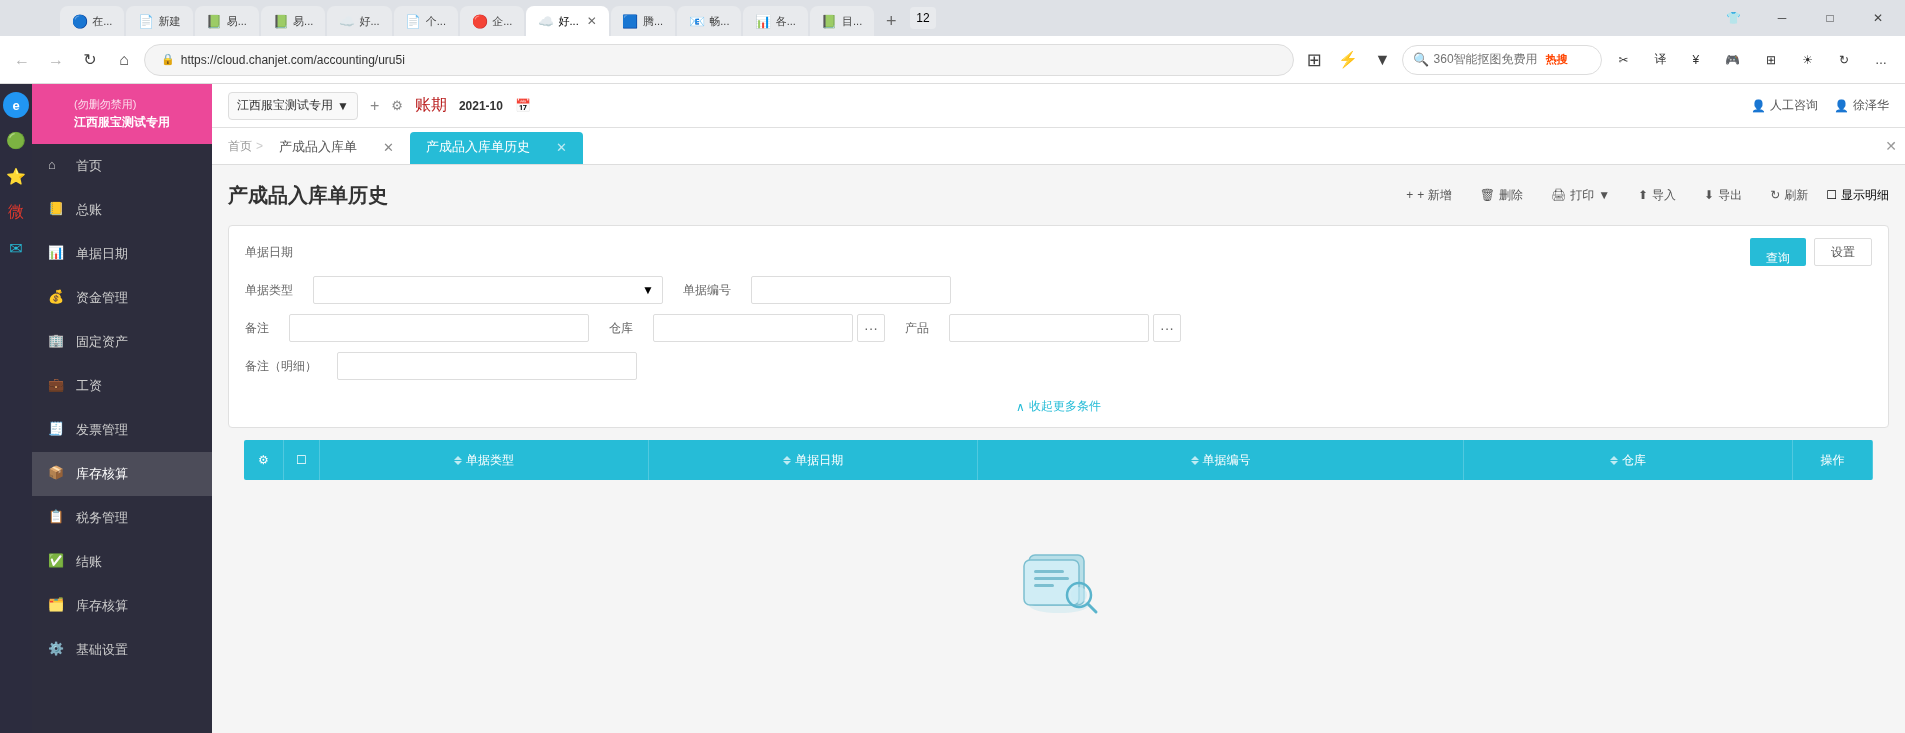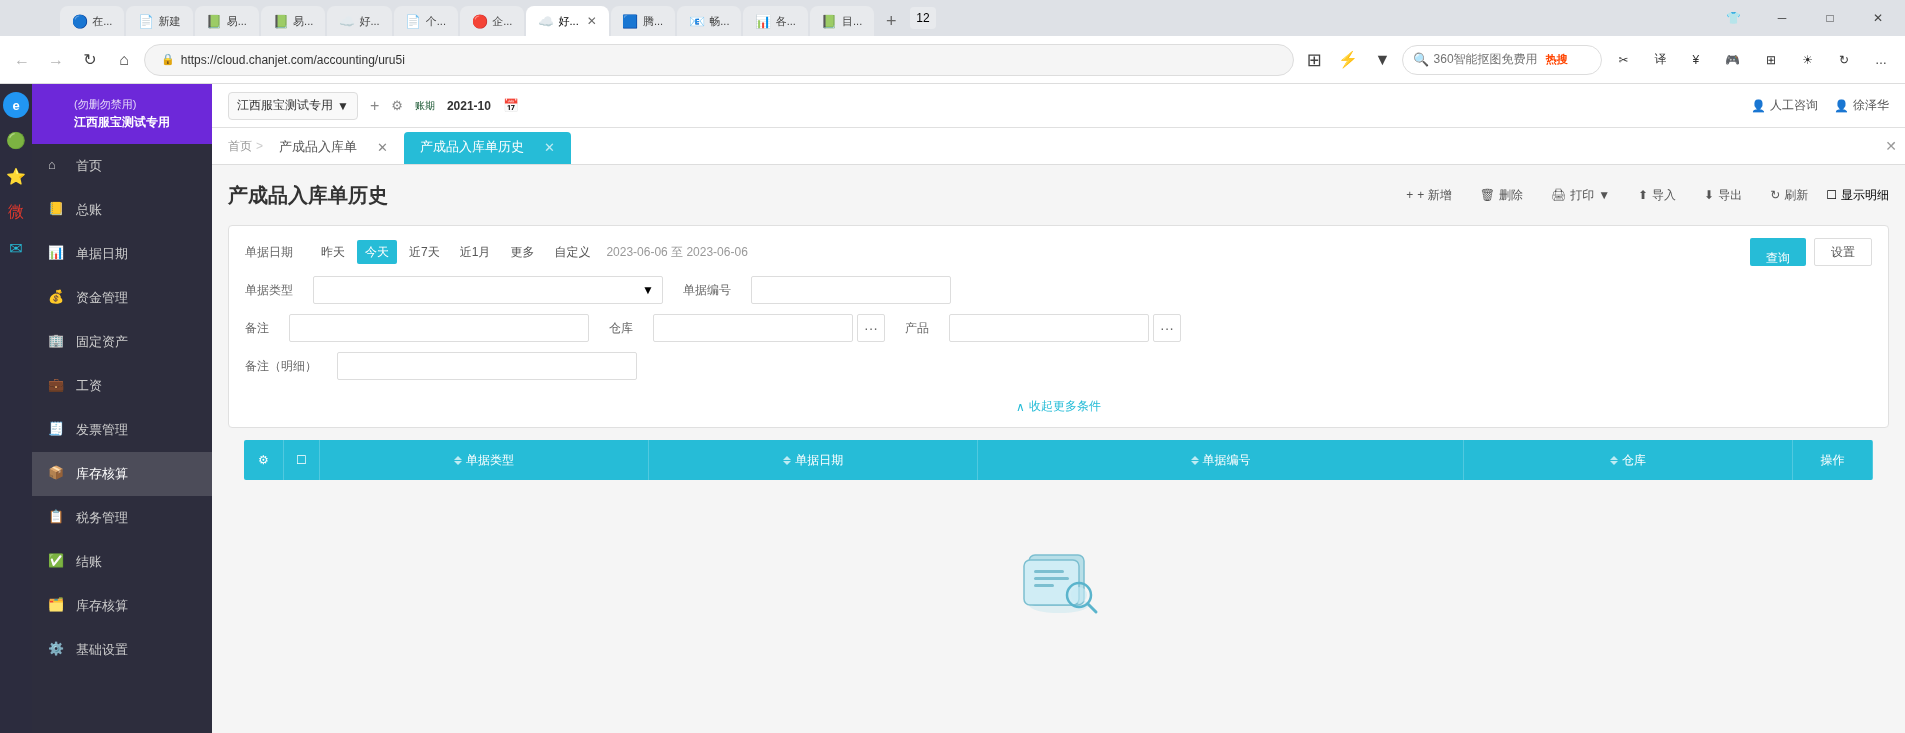--- a/index.html
+++ b/index.html
@@ -30,36 +30,36 @@
 
     
     .app-layout { display: flex; flex: 1; overflow: hidden; }
 
     
     .icon-sidebar { width: 32px; background: #2c2c3e; display: flex; flex-direction: column; align-items: center; padding-top: 8px; gap: 8px; flex-shrink: 0; }
     .icon-sidebar-item { width: 28px; height: 28px; border-radius: 4px; display: flex; align-items: center; justify-content: center; cursor: pointer; }
 
     
     .nav-sidebar { width: 180px; background: #2d2d3d; color: #ccc; display: flex; flex-direction: column; flex-shrink: 0; }
-    .sidebar-header { height: 60px; background: #6d28d9; display: flex; align-items: center; justify-content: center; padding: 16px; }
+    .sidebar-header { height: 60px; background: #ec4899; display: flex; align-items: center; justify-content: center; padding: 16px; }
     .sidebar-item { height: 44px; display: flex; align-items: center; padding: 0 16px; gap: 10px; cursor: pointer; color: #ccc; font-size: 13px; }
     .sidebar-item.active { background: rgba(255,255,255,0.15); color: #fff; }
     .sidebar-icon { width: 18px; height: 18px; flex-shrink: 0; }
 
     
     .main-content { flex: 1; display: flex; flex-direction: column; overflow: hidden; background: #f5f5f5; }
 
     
     .top-bar { height: 44px; background: #fff; border-bottom: 1px solid #e0e0e0; display: flex; align-items: center; padding: 0 16px; gap: 12px; flex-shrink: 0; }
     .company-select { height: 28px; padding: 0 8px; border: 1px solid #ddd; border-radius: 4px; display: flex; align-items: center; gap: 4px; cursor: pointer; font-size: 12px; color: #333; background: #f9f9f9; }
-    .period-label { font-size: 10px; color: #14532d; }
+    .period-label { font-size: 16px; color: #b91c1c; }
     .period-value { font-size: 12px; color: #333; font-weight: bold; }
     .user-area { margin-left: auto; display: flex; align-items: center; gap: 16px; }
     .user-btn { display: flex; align-items: center; gap: 4px; cursor: pointer; font-size: 12px; color: #555; }
-    .content-tab { height: 32px; padding: 0 16px; display: flex; align-items: center; font-size: 13px; cursor: pointer; color: #555; border-bottom: 2px solid transparent; gap: 16px; }
+    .content-tab { height: 32px; padding: 0 16px; display: flex; align-items: center; font-size: 13px; cursor: pointer; color: #555; border-bottom: 2px solid transparent; gap: 22px; }
     .content-tab.active { color: #fff; background: #26bcd7; border-radius: 4px 4px 0 0; }
     .content-tab .tab-close { opacity: 0.7; margin-left: 4px; }
 
     
     .page-area { flex: 1; overflow-y: auto; padding: 16px; position: relative; }
 
     
     .page-header { display: flex; align-items: center; margin-bottom: 16px; }
     .page-title { font-size: 20px; font-weight: bold; color: #333; flex: 1; }
     .page-actions { display: flex; align-items: center; gap: 8px; }
@@ -371,29 +371,20 @@
               <span>☐</span>
               <span>显示明细</span>
             </div>
           </div>
         </div>
 
         <div class="filter-section">
 
           <div class="filter-row">
             <span class="filter-label">单据日期</span>
-            <div class="date-shortcuts">
-              <div class="date-shortcut">昨天</div>
-              <div class="date-shortcut active">今天</div>
-              <div class="date-shortcut">近7天</div>
-              <div class="date-shortcut">近1月</div>
-              <div class="date-shortcut">更多</div>
-              <div class="date-shortcut">自定义</div>
-              <span class="date-range-text">2023-06-06 至 2023-06-06</span>
-            </div>
 
             <div style="margin-left:auto; display:flex; gap:8px;">
               <button class="query-btn">查询</button>
               <button class="settings-btn">设置</button>
             </div>
           </div>
 
           <div class="filter-row">
             <span class="filter-label">单据类型</span>
             <div class="filter-select" style="min-width:350px;">

